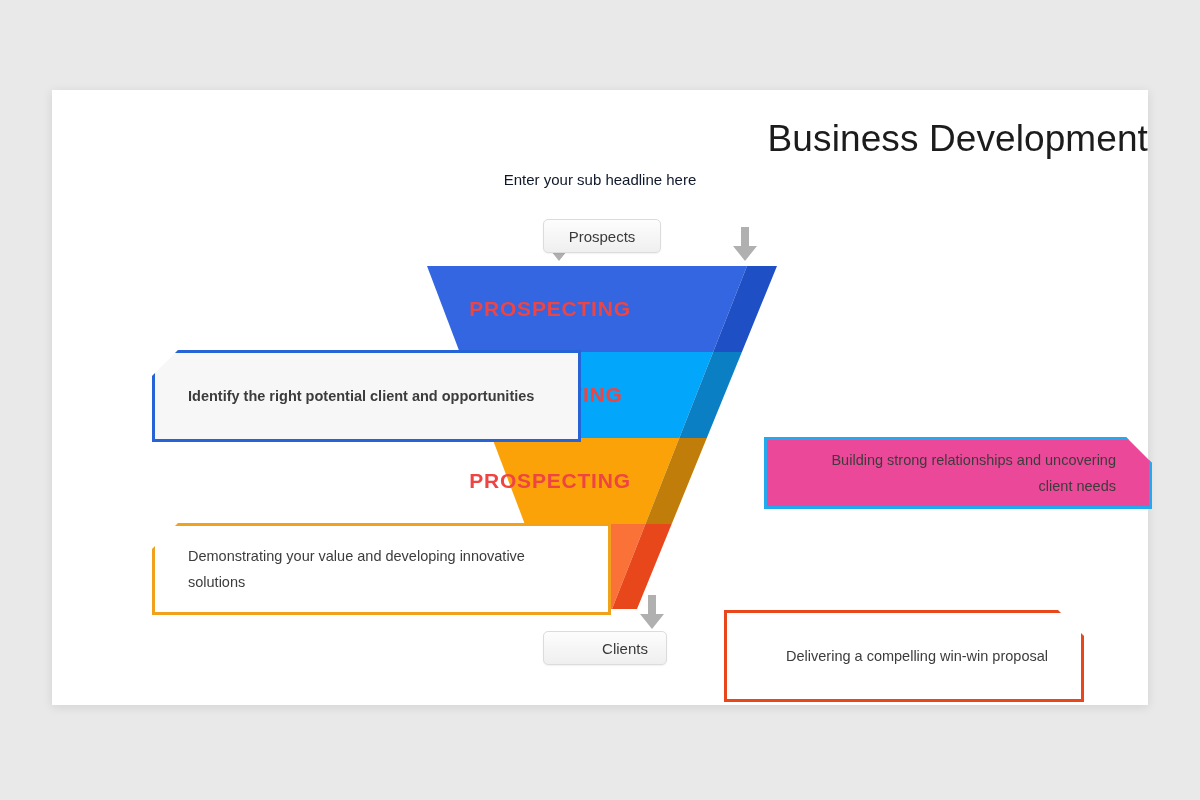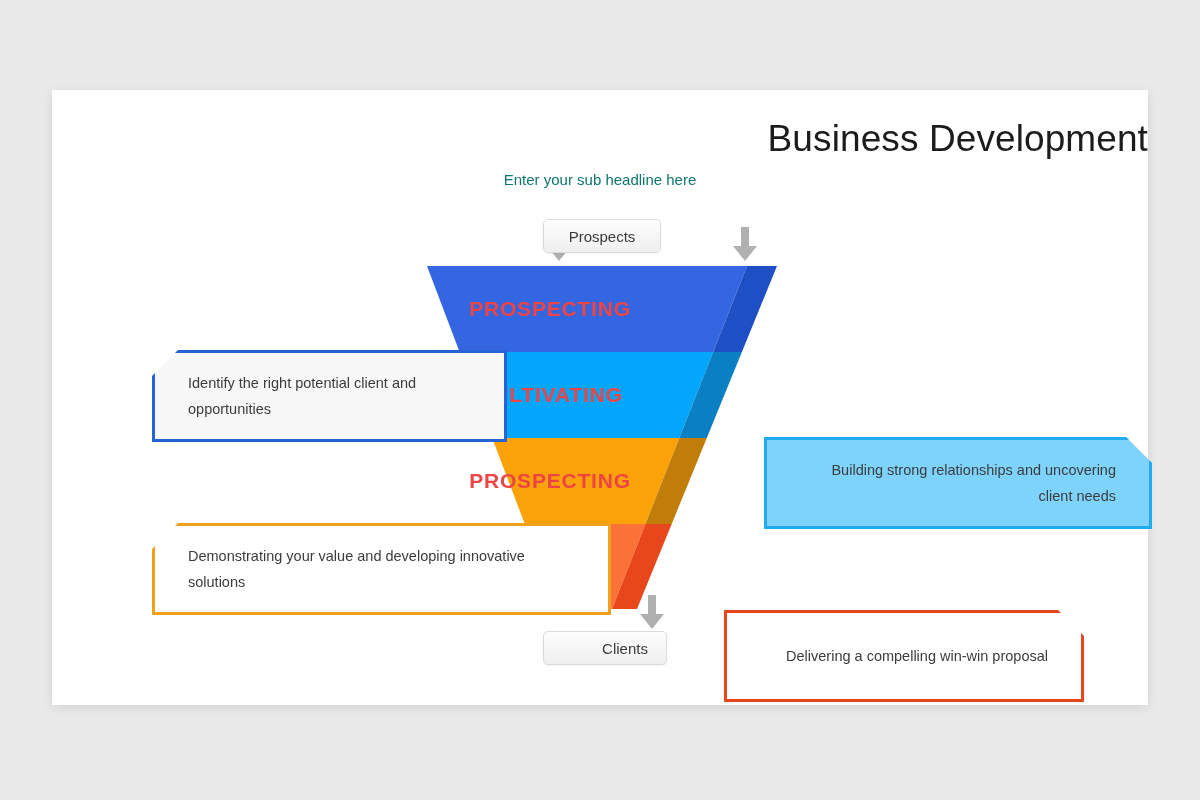--- a/index.html
+++ b/index.html
@@ -38,21 +38,21 @@
     white-space: nowrap;
   }
   #page-subtitle {
     position: absolute;
     left: 0;
     top: 81px;
     width: 1096px;
     text-align: center;
     font-size: 15px;
     font-weight: 400;
-    color: #0f766e;
+    color: #0f172a;
   }
 
   
   .pill {
     position: absolute;
     height: 34px;
     line-height: 34px;
     text-align: center;
     font-size: 15px;
     color: #3a3a3a;
@@ -135,27 +135,28 @@
   .callout.right {
     clip-path: polygon(0 0, calc(100% - 26px) 0, 100% 26px, 100% 100%, 0 100%);
   }
   .callout.right .ctext {
     left: 40px;
     right: 33px;
     text-align: right;
   }
 
   #callout-prospecting {
-    left: 100px;  top: 260px;  width: 355px; height: 92px;
+    left: 100px;  top: 260px;  width: 429px; height: 92px;
     background: #f7f7f7;
     border: 3px solid #2563d6;
+    font-weight: bold;
   }
   #callout-cultivating {
-    left: 712px;  top: 347px;  width: 388px; height: 92px;
-    background: #7dd3fc;
+    left: 712px;  top: 347px;  width: 388px; height: 72px;
+    background: #ec4899;
     border: 3px solid #23a9ed;
   }
   #callout-positioning {
     left: 100px;  top: 433px;  width: 459px; height: 92px;
     background: #ffffff;
     border: 3px solid #f0a21c;
   }
   #callout-closing {
     left: 672px;  top: 520px;  width: 360px; height: 92px;
     background: #ffffff;

